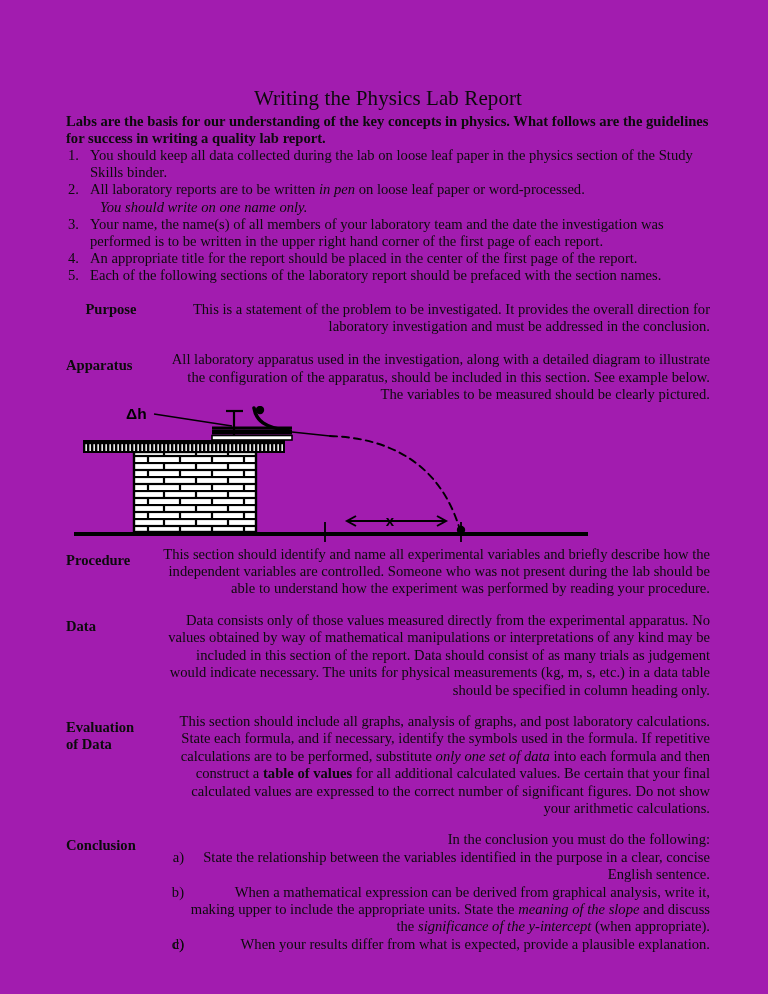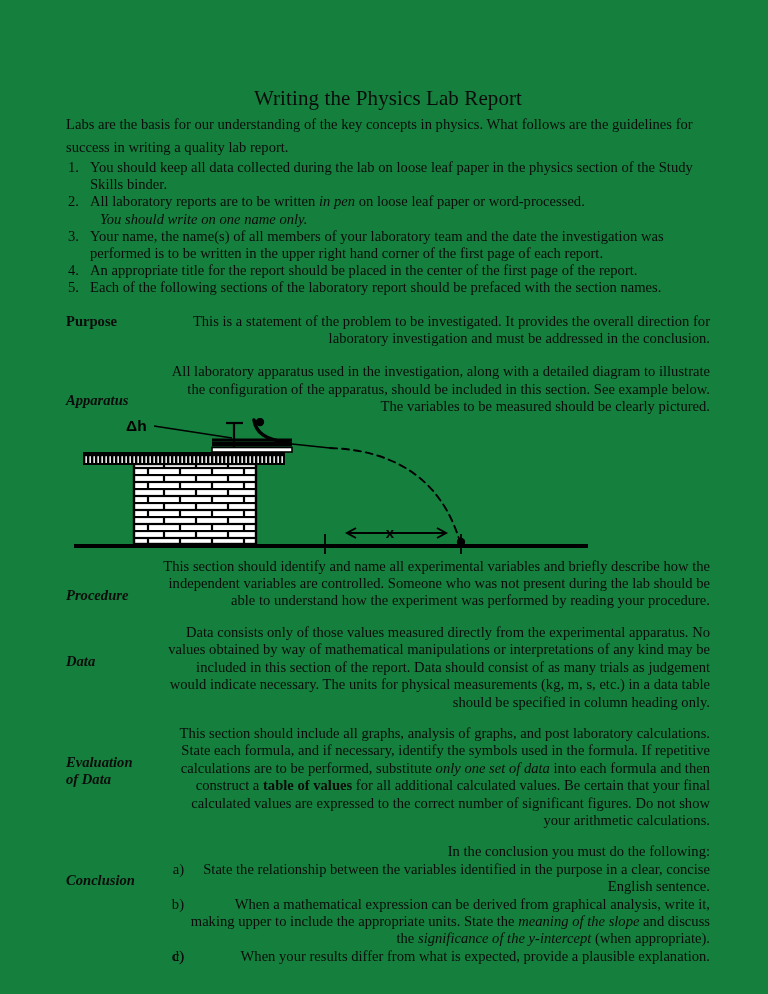--- a/index.html
+++ b/index.html
@@ -14,21 +14,21 @@
     position: relative;
     font-family: "Liberation Serif", "DejaVu Serif", serif;
     color: #0b0b0b;
     overflow: hidden;
   }
   .page {
     position: absolute;
     left: 0; top: 0;
     width: 768px;
     height: 994px;
-    background: #15803d;
+    background: #a21caf;
     padding: 0;
     box-sizing: border-box;
   }
   .content {
     position: absolute;
     left: 66px;
     top: 86px;
     width: 644px;
   }
 
@@ -38,23 +38,24 @@
     font-size: 21px;
     line-height: 25px;
     font-weight: normal;
     margin: 0 0 2px 0;
     letter-spacing: 0.1px;
   }
 
   
   .intro {
     font-size: 14.6px;
-    line-height: 23px;
+    line-height: 17px;
     margin: 0;
     text-align: left;
+    font-weight: bold;
   }
 
   
   .rules {
     margin: 0;
     padding: 0;
     list-style: none;
     font-size: 14.6px;
     line-height: 17.2px;
   }
@@ -91,22 +92,22 @@
     padding-right: 6px;
     box-sizing: border-box;
   }
   .sec-body {
     flex: 1 1 auto;
     text-align: right;
   }
   .sec-body p { margin: 0; }
 
   
-  .label-top    { align-self: flex-start; }
-  .label-mid2   { margin-top: 29px; font-style: italic; }
+  .label-top    { align-self: flex-start; text-align: center; }
+  .label-mid2   { margin-top: 6px; }
   .spacer-14 { height: 14px; }
   .spacer-16 { height: 16px; }
 
   
   .sublist {
     margin: 0;
     padding: 0;
     list-style: none;
   }
   .sublist li {

